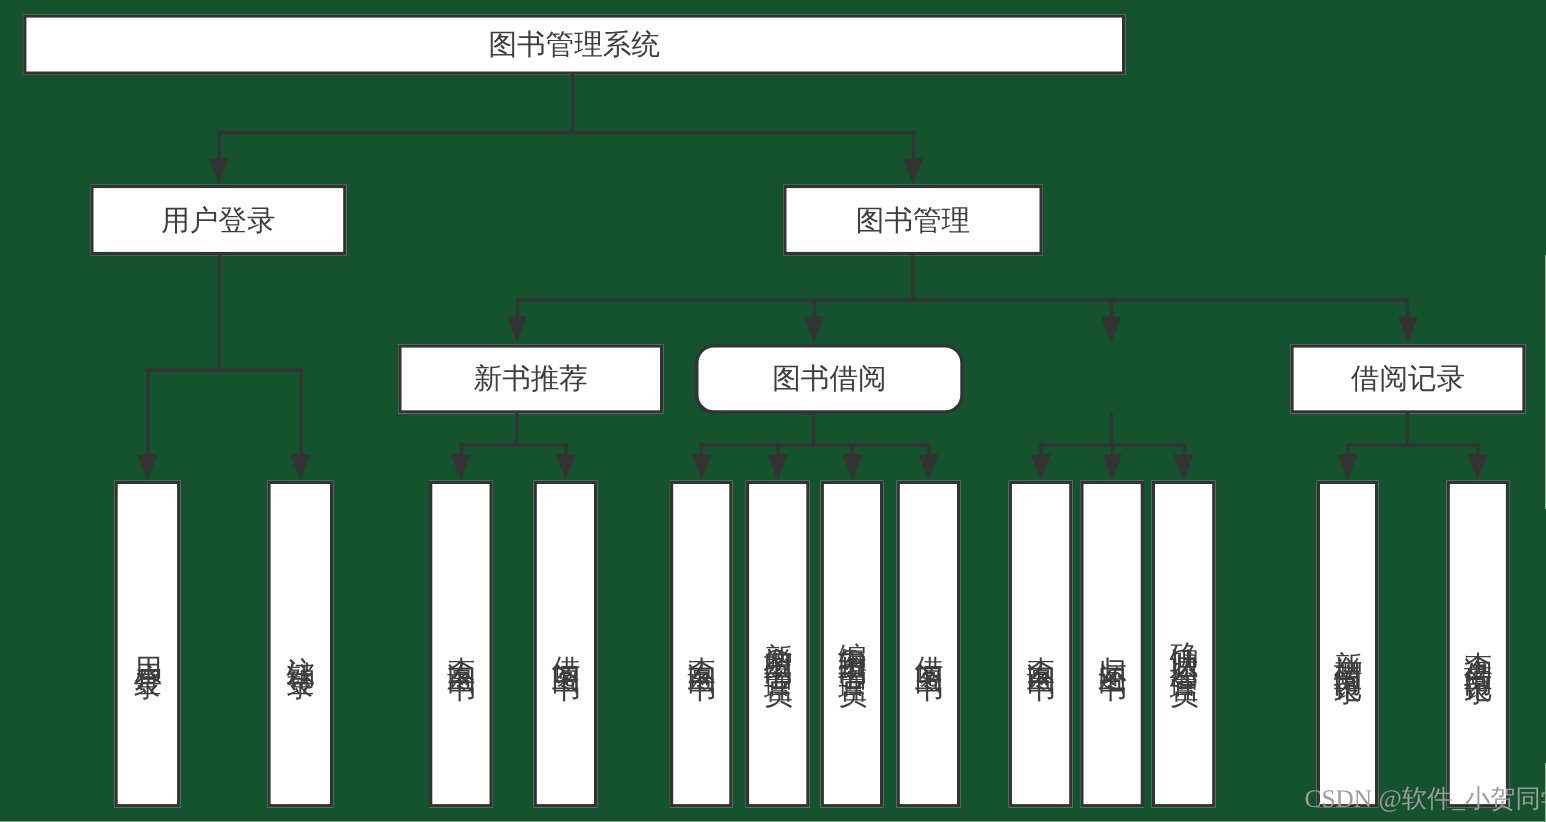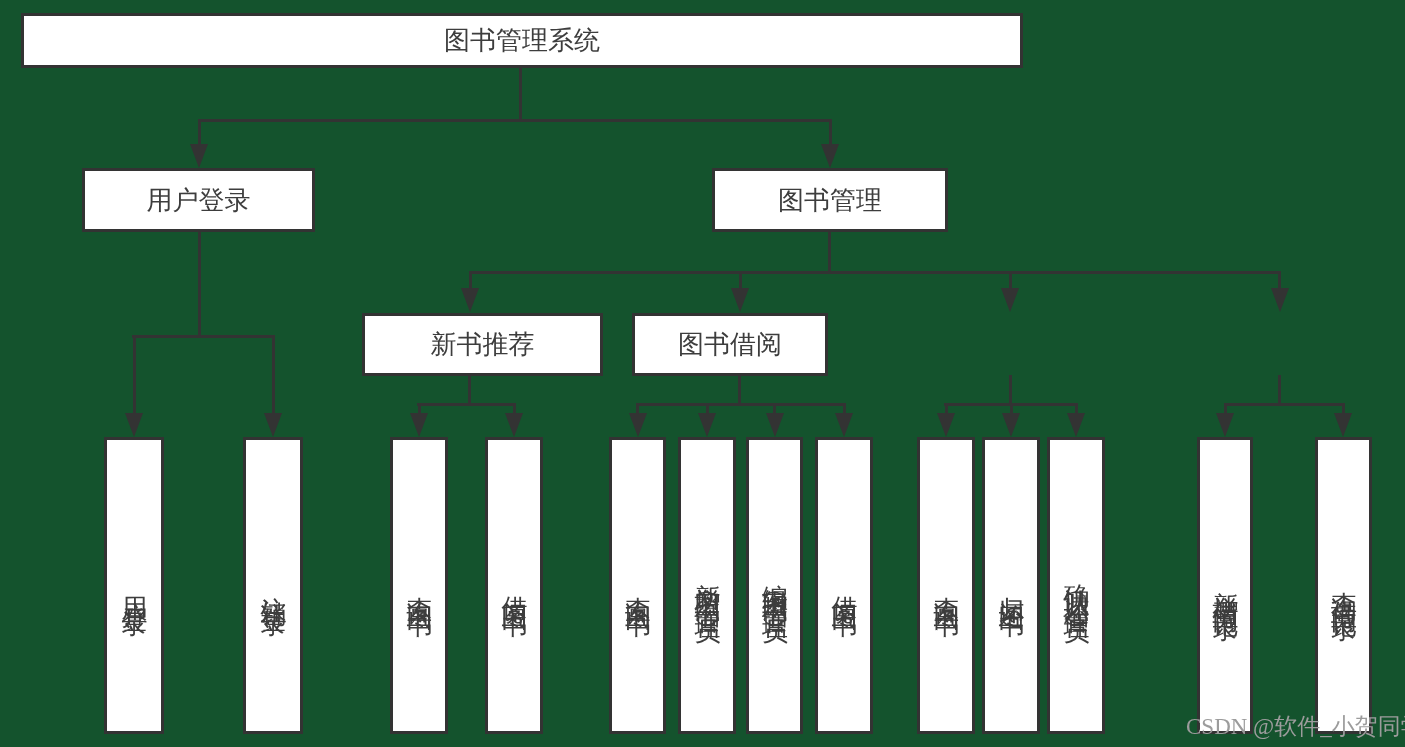--- a/index.html
+++ b/index.html
@@ -50,21 +50,21 @@
     font-size:23px;
     color:#9c9c9c;
     white-space:nowrap;
     z-index:10;
   }
   
   #root-box{left:21px;top:13px;width:1002px;height:55px;}
   #user-login-box{left:82px;top:168px;width:233px;height:64px;}
   #book-mgmt-box{left:712px;top:168px;width:236px;height:64px;text-align:center;}
   #new-book-box{left:362px;top:313px;width:241px;height:63px;}
-  #book-borrow-box{left:632px;top:313px;width:196px;height:63px;}
+  #book-borrow-box{left:632px;top:313px;width:244px;height:63px;border-radius:17px;}
   #current-borrow-box{left:903px;top:313px;width:215px;height:63px;}
   #borrow-record-box{left:1173px;top:313px;width:214px;height:63px;}
   
   .leaf{top:437px;height:297px;}
   #leaf-a1{left:104px;width:60px;}
   #leaf-a2{left:243px;width:60px;}
   #leaf-b1{left:390px;width:58px;}
   #leaf-b2{left:485px;width:58px;}
   #leaf-c1{left:609px;width:57px;}
   #leaf-c2{left:678px;width:58px;}
@@ -116,20 +116,23 @@
   <div class="arrow" style="left:731px;top:288px;"></div>
   <div class="arrow" style="left:1001px;top:288px;"></div>
   <div class="arrow" style="left:1271px;top:288px;"></div>
 
   <div class="box" id="new-book-box">
     <span>新书推荐</span>
   </div>
   <div class="box" id="book-borrow-box">
     <span>图书借阅</span>
   </div>
+  <div class="box" id="borrow-record-box">
+    <span>借阅记录</span>
+  </div>
 
   <div class="vline" style="left:468px;top:375px;height:31px;"></div>
   <div class="hline" style="left:417px;top:403px;width:99px;"></div>
   <div class="vline" style="left:418px;top:403px;height:12px;"></div>
   <div class="vline" style="left:513px;top:403px;height:12px;"></div>
   <div class="arrow" style="left:410px;top:413px;"></div>
   <div class="arrow" style="left:505px;top:413px;"></div>
 
   <div class="vline" style="left:738px;top:375px;height:31px;"></div>
   <div class="hline" style="left:636px;top:403px;width:210px;"></div>

